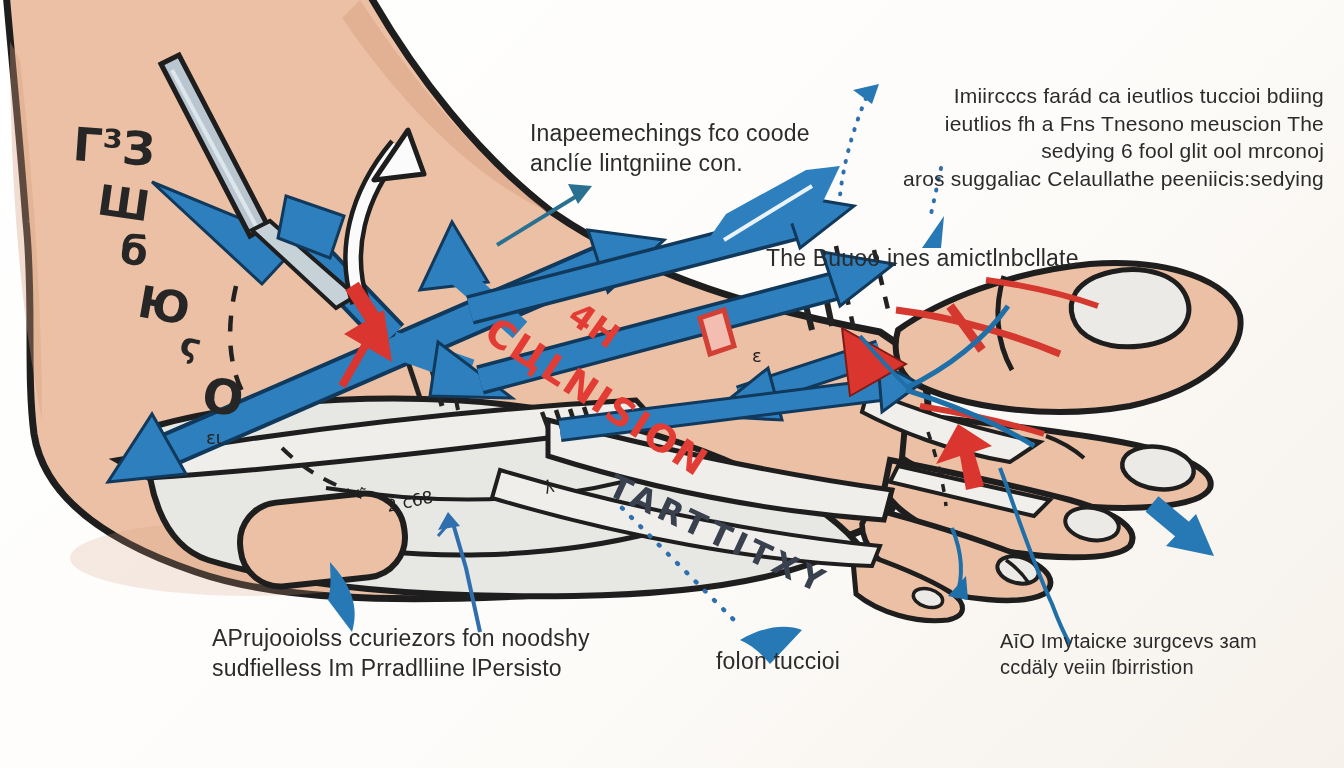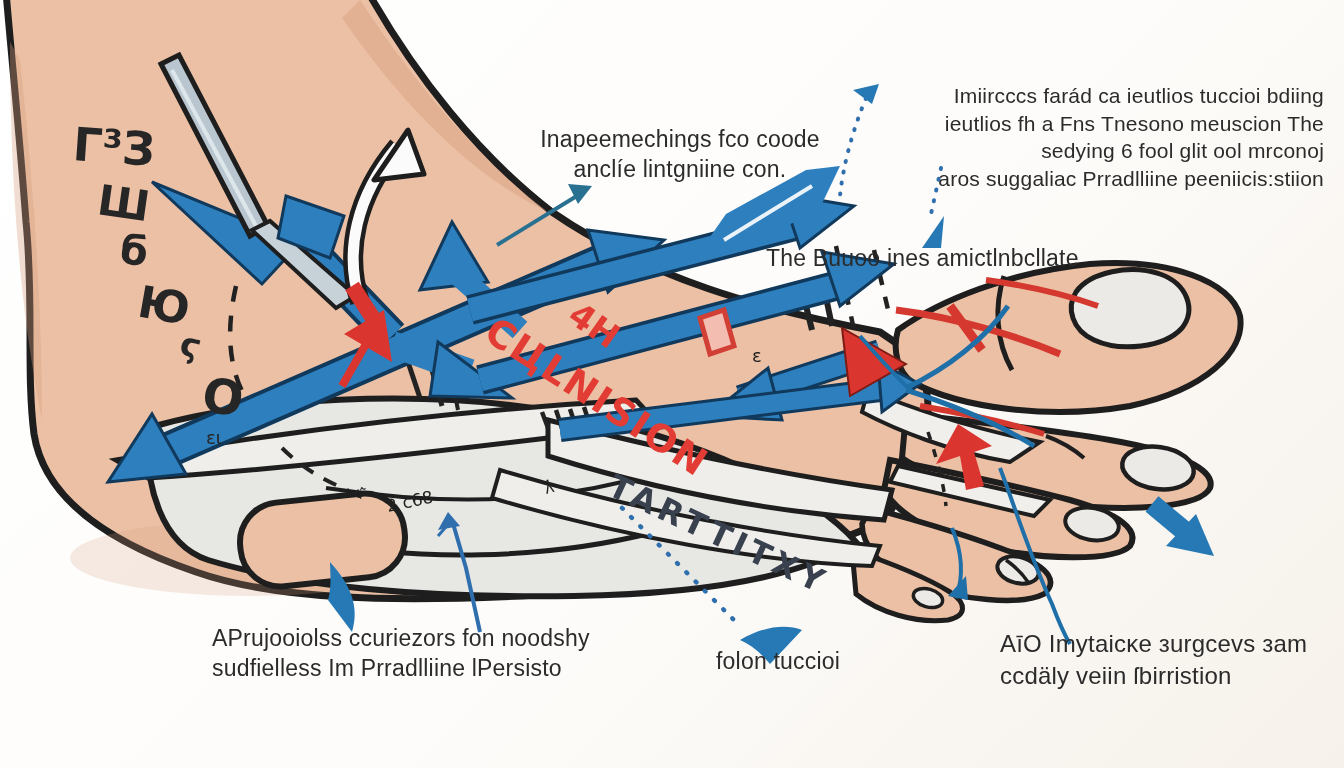--- a/index.html
+++ b/index.html
@@ -4,27 +4,27 @@
 <style>
   html,body{margin:0;padding:0;background:#ffffff;}
   #stage{
     position:relative;width:1344px;height:768px;overflow:hidden;
     background:linear-gradient(135deg,#ffffff 0%,#fdfcfa 55%,#f6f1ea 100%);
     font-family:"Liberation Sans","DejaVu Sans",sans-serif;
   }
   #art{position:absolute;left:0;top:0;}
   .lbl{position:absolute;color:#2b2b2b;line-height:1.32;letter-spacing:.2px;}
   .lbl div{white-space:nowrap;}
-  .t-top-center{left:530px;top:124px;font-size:23px;text-align:center;width:300px;}
+  .t-top-center{left:530px;top:118px;font-size:23px;width:300px;}
   .t-top-right{left:884px;top:82px;font-size:21px;width:440px;text-align:right;}
   .t-top-right .ind{padding-left:18px;}
   .t-mid-right{left:766px;top:243px;font-size:23px;width:290px;}
   .t-bottom-left{left:186px;top:623px;font-size:23px;width:380px;margin-left:26px;}
   .t-bottom-center{left:716px;top:646px;font-size:23px;}
-  .t-bottom-right{left:1000px;top:628px;font-size:24px;width:320px;}
+  .t-bottom-right{left:1000px;top:628px;font-size:20px;width:320px;}
 </style>
 </head>
 <body>
 
 <div id="stage">
 
 <svg id="art" width="1344" height="768" viewBox="0 0 1344 768">
 
   <g>
     <path d="M 6,-8 L 368,-8 C 415,75 478,155 552,212 C 648,278 762,310 880,332
@@ -210,21 +210,21 @@
 
 <div class="lbl t-top-center">
   <div>Inapeemechings fco coode</div>
   <div>anclíe lintgniine con.</div>
 </div>
 
 <div class="lbl t-top-right">
   <div class="ind">Imiircccs farád ca ieutlios tuccioi bdiing</div>
   <div>ieutlios fh a Fns Tnesono meuscion The</div>
   <div>sedying 6 fool glit ool mrconoj</div>
-  <div class="ind">aros suggaliac Prradlliine peeniicis:stiion</div>
+  <div class="ind">aros suggaliac Celaullathe peeniicis:sedying</div>
 </div>
 
 <div class="lbl t-mid-right">
   <div>The Buuoo ines amictlnbcllate</div>
 </div>
 
 <div class="lbl t-bottom-left">
   <div>APrujooiolss ccuriezors fon noodshy</div>
   <div>sudfielless Im Prradlliine lPersisto</div>
 </div>

